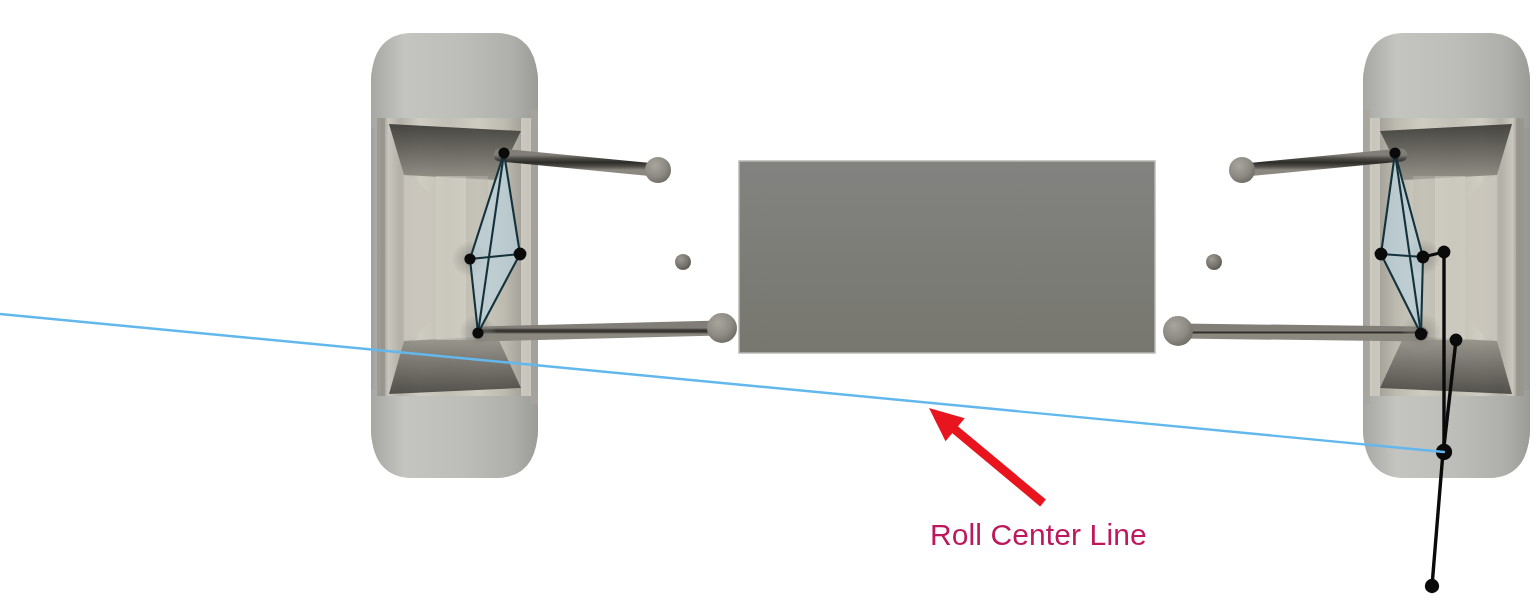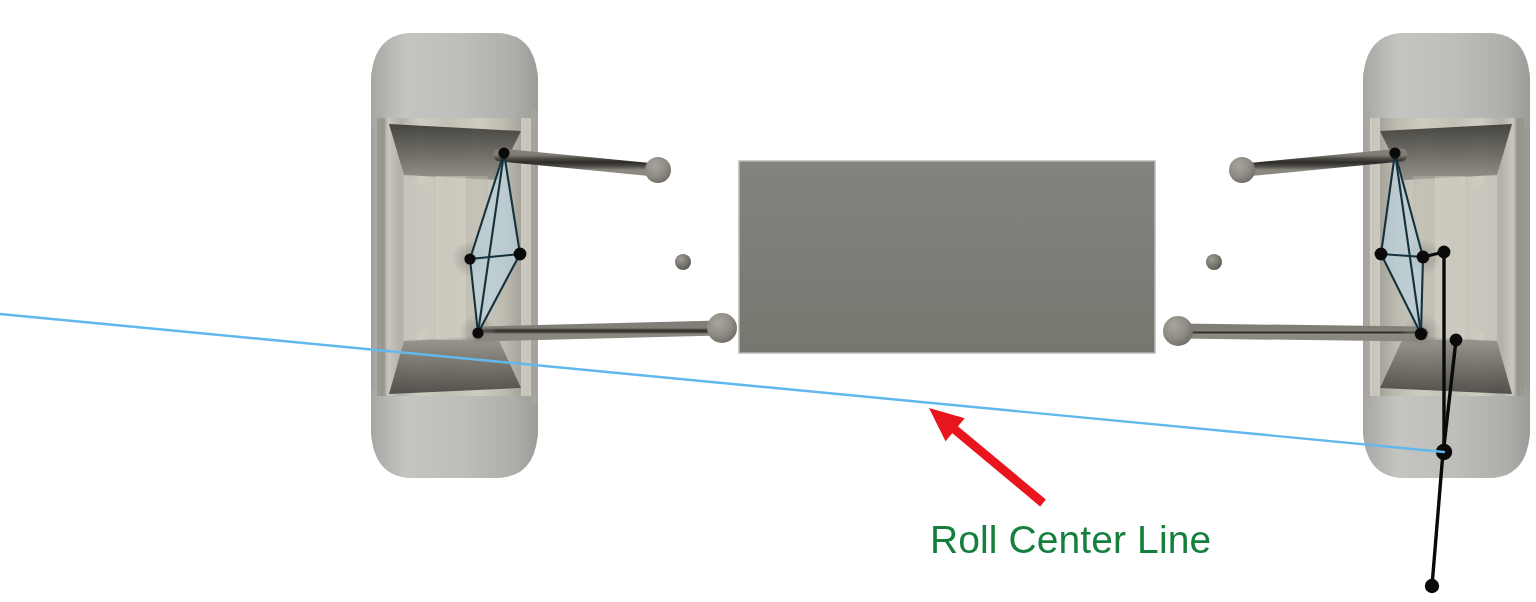--- a/index.html
+++ b/index.html
@@ -230,15 +230,15 @@
     </g>
 
     <line id="roll-center-line-el" x1="0" y1="314" x2="1444" y2="452" stroke="#62b8ed" stroke-width="2.4" stroke-linecap="round"></line>
 
     <g>
       <line id="callout-arrow-shaft" x1="1043" y1="503" x2="948.9737532695318" y2="424.6447943912765" stroke="#e8141e" stroke-width="9" stroke-linecap="butt"></line>
       <polygon id="callout-arrow-head" points="929,408 964.7222895012779,418.2429503946317 945.5167575113436,441.2895887825529" fill="#e8141e"></polygon>
     </g>
   </svg>
 
-  <div class="annotation-label" id="roll-center-label" style="left: 930px; top: 518px; font-size: 39px; color: #15803d;">Roll Center Line</div>
+  <div class="annotation-label" id="roll-center-label" style="left: 930px; top: 518px; font-size: 30px; color: #be185d;">Roll Center Line</div>
 
 </div>
 
 </body></html>

